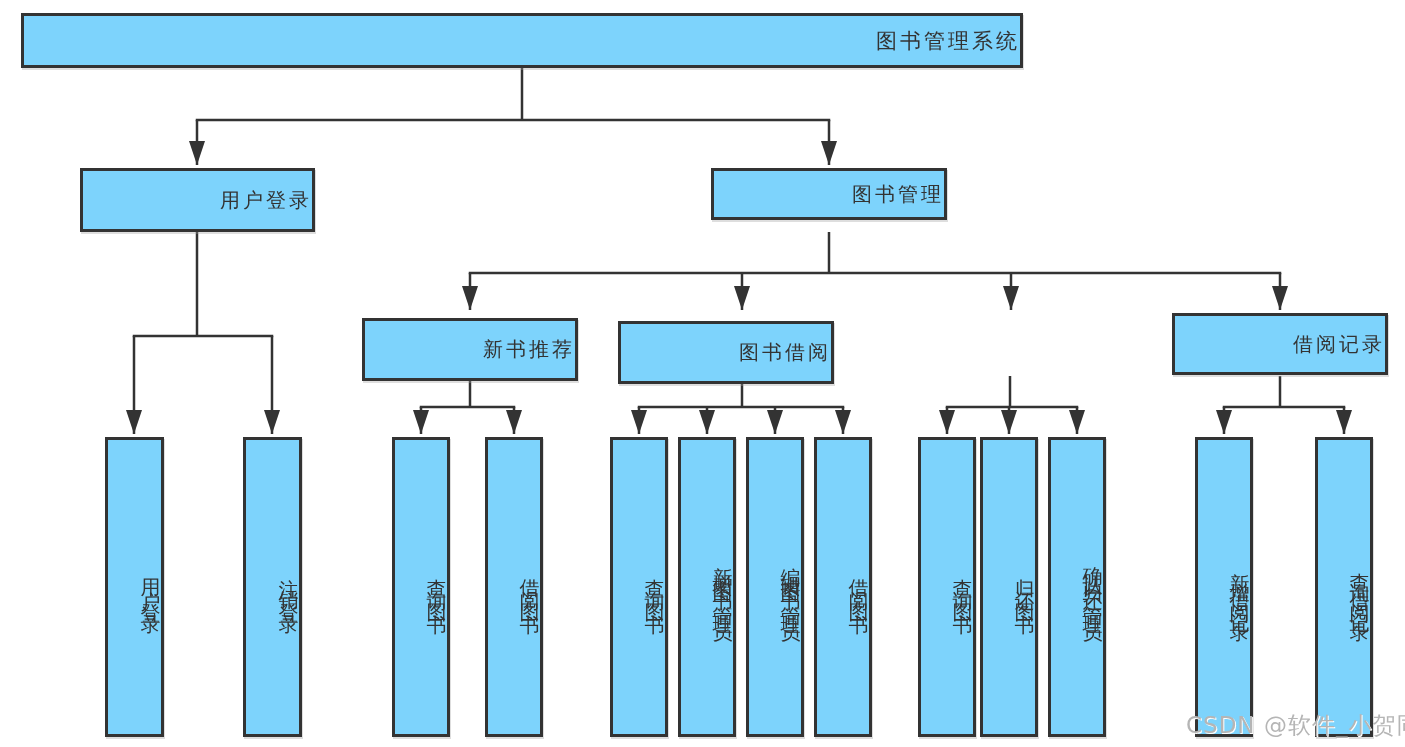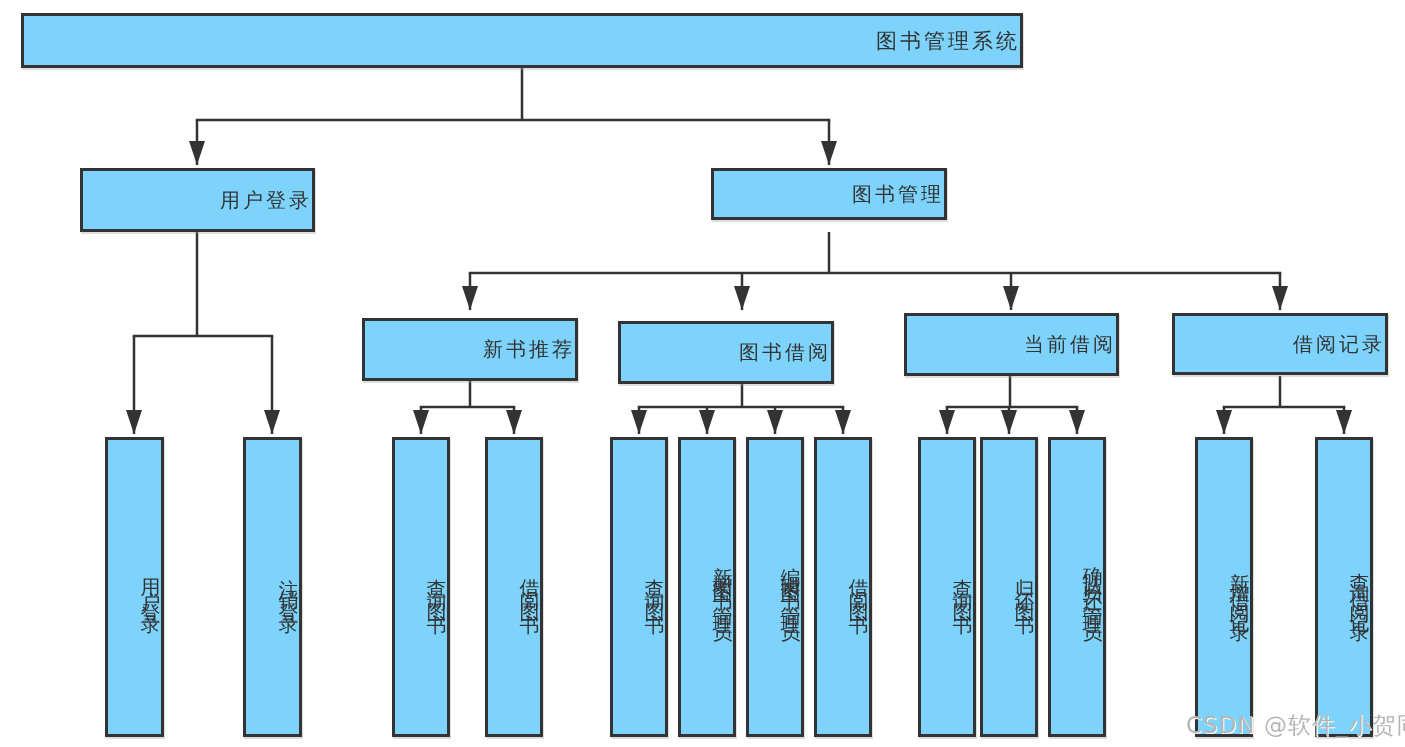--- a/index.html
+++ b/index.html
@@ -127,23 +127,20 @@
   <div class="box" style="left:711px; top:168px; width:236px; height:52px;">
     <span class="hlabel">图书管理</span>
   </div>
 
   <div class="box" style="left:362px; top:318px; width:216px; height:63px;">
     <span class="hlabel">新书推荐</span>
   </div>
   <div class="box" style="left:618px; top:313px; width:216px; height:63px;margin-top:8px;">
     <span class="hlabel">图书借阅</span>
   </div>
-  <div class="box" style="left:904px; top:313px; width:215px; height:63px;">
-    <span class="hlabel">当前借阅</span>
-  </div>
   <div class="box" style="left:1172px; top:313px; width:216px; height:62px;">
     <span class="hlabel">借阅记录</span>
   </div>
 
   <div class="box" style="left:105px; top:437px; width:59px; height:300px;">
     <span class="vlabel">用户登录</span>
   </div>
   <div class="box" style="left:243px; top:437px; width:59px; height:300px;">
     <span class="vlabel">注销登录</span>
   </div>

